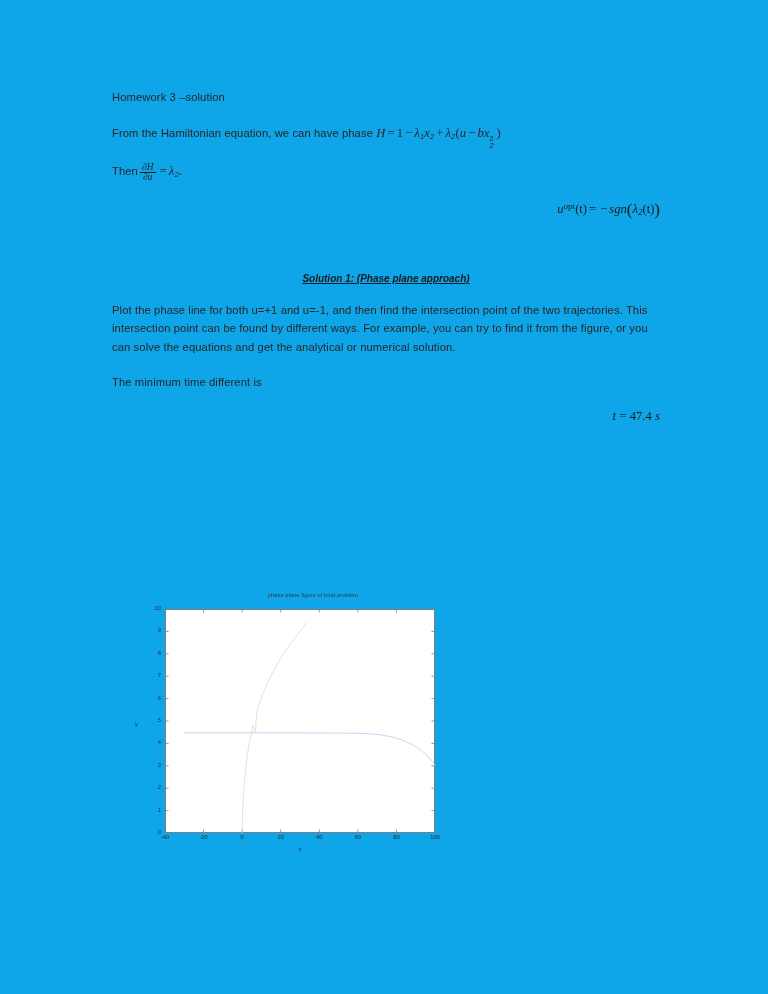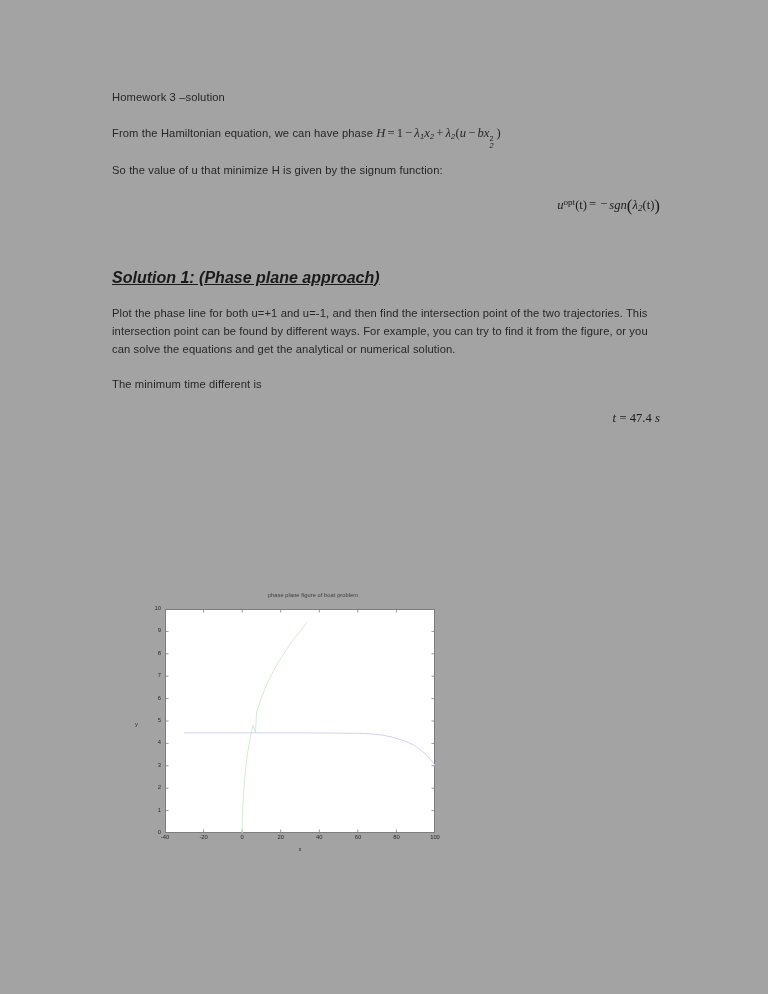--- a/index.html
+++ b/index.html
@@ -14,21 +14,21 @@
     color: #1a1a1a;
     position: relative;
     overflow: hidden;
   }
 
   .page {
     position: absolute;
     left: 0; top: 0;
     width: 768px;
     height: 994px;
-    background: #a3a3a3;
+    background: #0ea5e9;
   }
 
   .content {
     position: absolute;
     left: 112px;
     top: 88px;
     width: 548px;
   }
 
   p.para {
@@ -44,26 +44,27 @@
   .math-line {
     text-align: right;
     margin: 13px 0 17px 0;
     font-family: "Liberation Serif", serif;
     font-style: italic;
     font-size: 13.4px;
     color: #1a1a1a;
   }
 
   .sec-head {
-    font-size: 16px;
+    font-size: 10px;
     font-weight: bold;
     font-style: italic;
     text-decoration: underline;
     margin: 0 0 17px 0;
     color: #1a1a1a;
+    text-align: center;
   }
 
   .spacer-lg { height: 36px; }
 
   
   .mi { font-family: "Liberation Serif", serif; font-style: italic; font-size: 12.6px; }
   .mn { font-family: "Liberation Serif", serif; font-style: normal; font-size: 12.6px; }
   .mop { font-family: "Liberation Serif", serif; font-style: normal; font-size: 12.6px; padding: 0 2px; }
   sub.ms { font-size: 0.68em; font-style: italic; vertical-align: -0.28em; }
   sup.ms { font-size: 0.68em; font-style: normal; vertical-align: 0.45em; }
@@ -184,22 +185,24 @@
 
   <div class="content">
 
     <p class="para">Homework 3 –solution</p>
 
     <p class="para">
       <span>From the Hamiltonian equation, we can have phase</span>
       <span class="mi">H</span><span class="mop">=</span><span class="mn">1</span><span class="mop">−</span><span class="mi">λ</span><sub class="ms">1</sub><span class="mi">x</span><sub class="ms">2</sub><span class="mop">+</span><span class="mi">λ</span><sub class="ms">2</sub><span class="mn">(</span><span class="mi">u</span><span class="mop">−</span><span class="mi">b</span><span class="mi">x</span><span class="subsup"><sup>2</sup><sub>2</sub></span><span class="mn">)</span>
     </p>
 
-
-    <p class="para">So the value of u that minimize H is given by the signum function:</p>
+    <p class="para">
+      <span>Then</span><span class="frac"><span class="num">∂H</span><span class="den">∂u</span></span><span class="mop">=</span><span class="mi">λ</span><sub class="ms">2</sub><span class="mn">.</span>
+    </p>
+
 
     <div class="math-line">
       <span class="mi">u</span><sup class="ms">opt</sup><span class="mn">(t)</span><span class="mop">=</span><span class="mop">−</span><span class="mi">sgn</span><span class="bigparen">(</span><span class="mi">λ</span><sub class="ms">2</sub><span class="mn">(t)</span><span class="bigparen">)</span>
     </div>
 
 
     <div class="spacer-lg"></div>
 
     <p class="sec-head">Solution 1: (Phase plane approach)</p>
 

